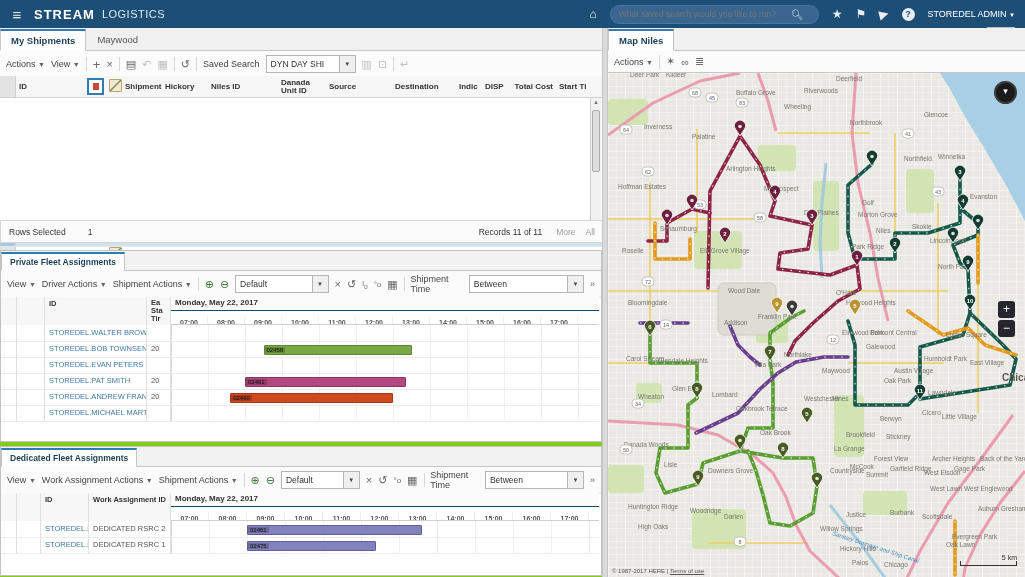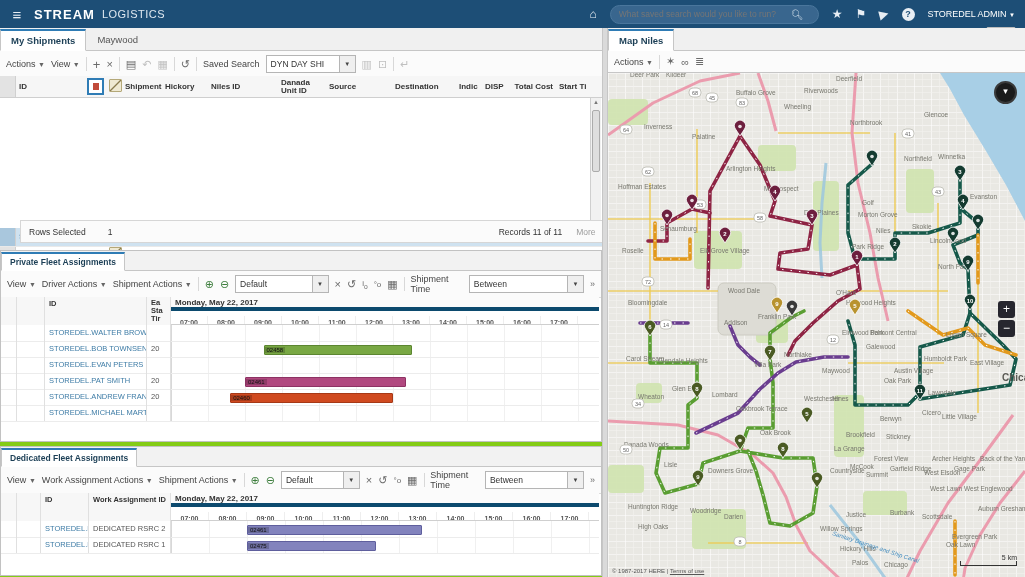--- a/index.html
+++ b/index.html
@@ -59,21 +59,21 @@
   .dim{color:#9c9c9c;}
   
   .gpanel{background:#fff;border:1px solid #c2c2c2;}
   .gtab{display:flex;align-items:flex-end;height:19px;background:#f2f2f2;border-bottom:1px solid #c6c6c6;}
   .gtab .tab{font-size:8.5px;padding:3px 8px;}
   .gtoolbar{height:26px;border-bottom:1px solid #dcdcdc;}
   .grid-hdr{background:#f7f7f7;border-bottom:1px solid #cfcfcf;font-size:7.5px;font-weight:bold;color:#333;}
   .gcol{border-right:1px solid #e0e0e0;box-sizing:border-box;}
   .grow{border-bottom:1px solid #ececec;display:flex;align-items:center;}
   .gname{font-size:7.5px;color:#3e7ca6;padding-left:4px;white-space:nowrap;overflow:hidden;}
-  .datecell{font-size:8px;font-weight:bold;color:#333;background:#fbfbfb;border-bottom:4px solid #0c4a6e;padding:1px 0 0 4px;box-sizing:border-box;}
+  .datecell{font-size:8px;font-weight:bold;color:#333;background:#fbfbfb;border-bottom:1px solid #0c4a6e;padding:1px 0 0 4px;box-sizing:border-box;}
   .hourcell{font-size:7px;font-weight:bold;color:#555;text-align:center;border-right:1px solid #eee;box-sizing:border-box;
     display:inline-block;padding-top:3px;}
   .gbody{position:relative;background:#fff;}
   .gline{position:absolute;top:0;bottom:0;width:1px;background:#f0f0f0;}
   .gbar{position:absolute;height:8px;border-radius:1px;font-size:6px;color:#222;line-height:8px;overflow:hidden;white-space:nowrap;}
   .gbar span{background:rgba(0,0,0,0.18);padding:0 2px;color:#111;}
   
   #vsplit{left:602px;top:28px;width:6px;height:549px;background:#dadada;border-left:1px solid #c6c6c6;border-right:1px solid #c6c6c6;box-sizing:border-box;}
   #collapser{left:986px;top:27px;width:28px;height:8px;background:#e3e3e3;border:1px solid #bdbdbd;border-radius:2px;
     font-size:5px;color:#8a8a8a;text-align:center;line-height:7px;}
@@ -263,21 +263,21 @@
         <div class="tc" style="width: 38px; height: 18px; line-height: 18px; color: rgb(68, 68, 68);">2017-05</div>
       </div>
     </div>
 
   <div class="abs hscroll" id="tablehscroll" style="left:14px;top:178px;width:560px;">
       <div class="scar" style="left:1px;">◂</div>
       <div class="scar" style="right:1px;">▸</div>
       <div class="hthumb" style="left: 80px; width: 230px;"></div>
     </div>
 
-  <div id="tablefooter" class="abs" style="left:0;top:192px;width:586px;margin-left:20px;">
+  <div id="tablefooter" class="abs" style="left:0;top:192px;width:586px;">
     <span>Rows Selected</span>
     <span style="margin-left:22px;">1</span>
     <span style="margin-left:auto;">Records 11 of 11</span>
     <span class="dim" style="margin-left:14px;">More</span>
     <span class="dim" style="margin-left:10px;">All</span>
   </div>
 
   <div class="abs gpanel" id="pfpanel" style="left:0;top:222px;width:600px;height:190px;">
     <div class="gtab">
       <div class="tab active">Private Fleet Assignments</div>

